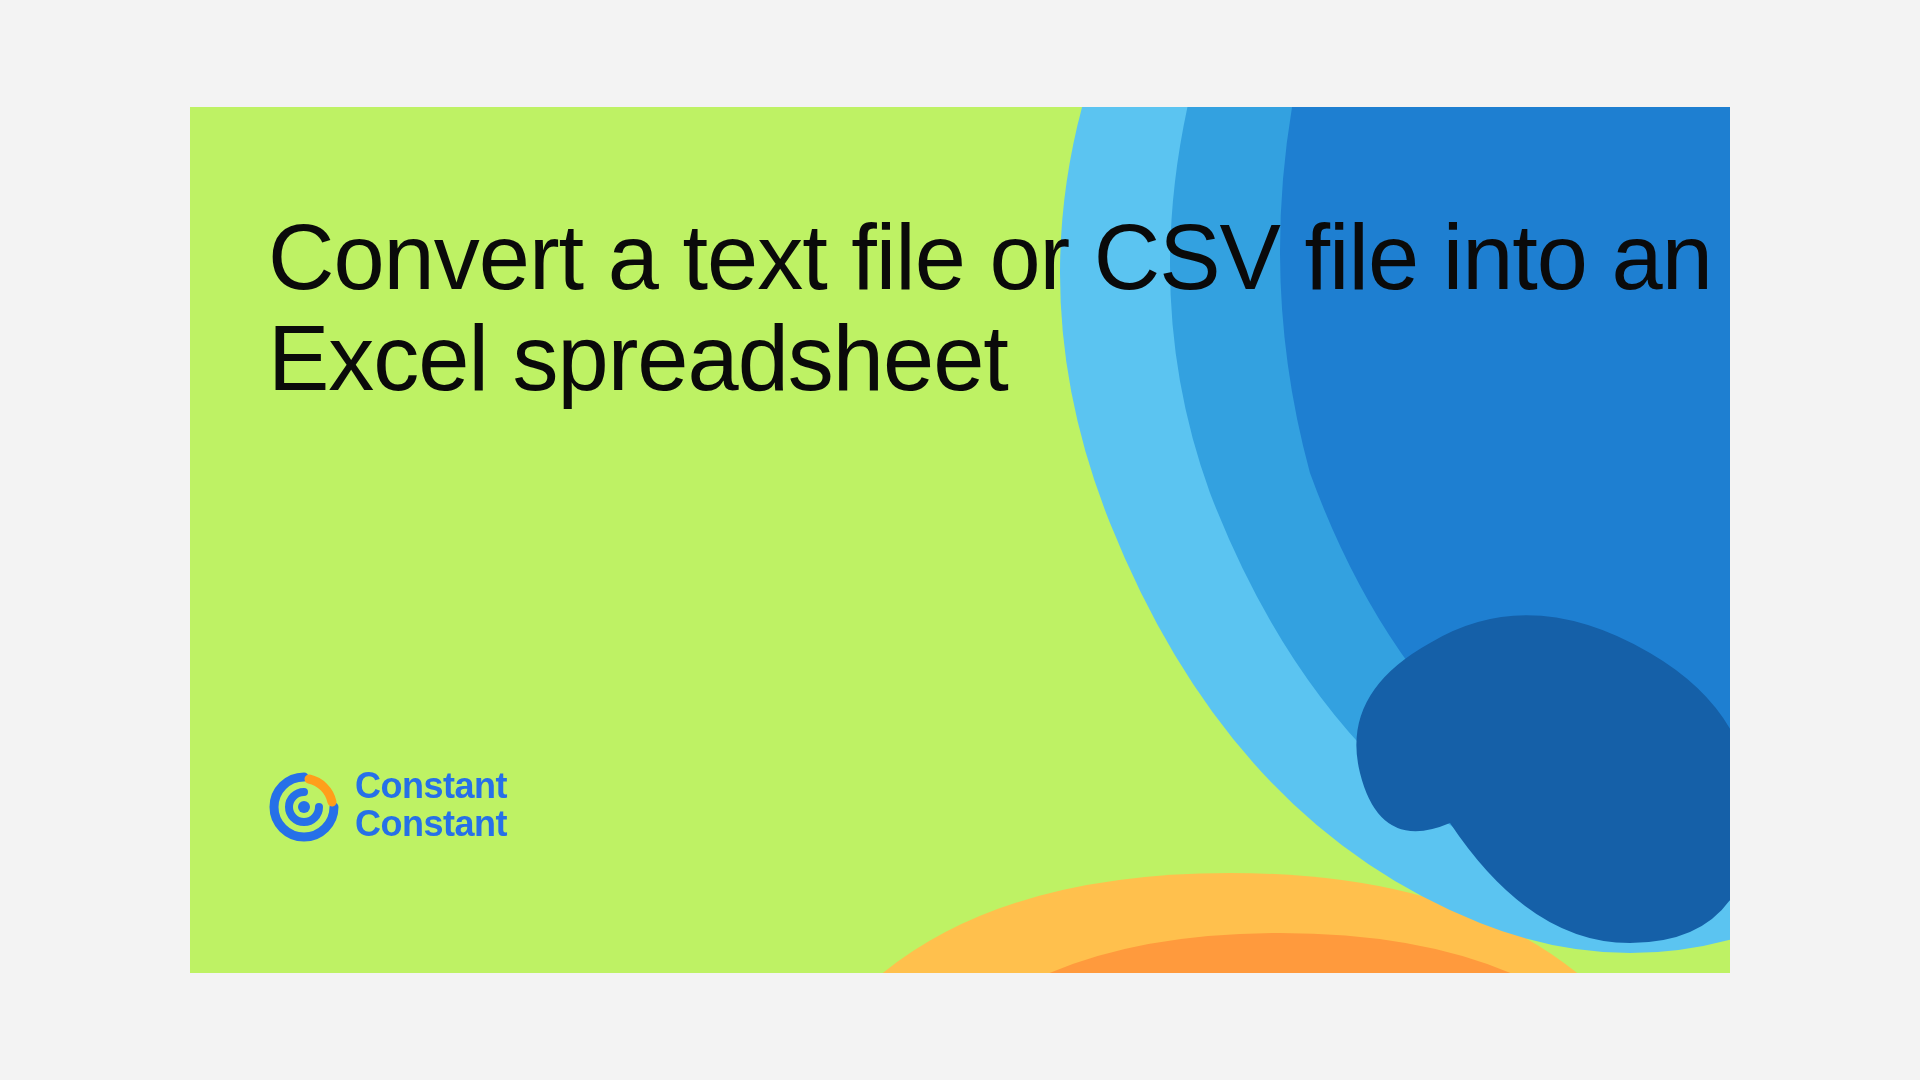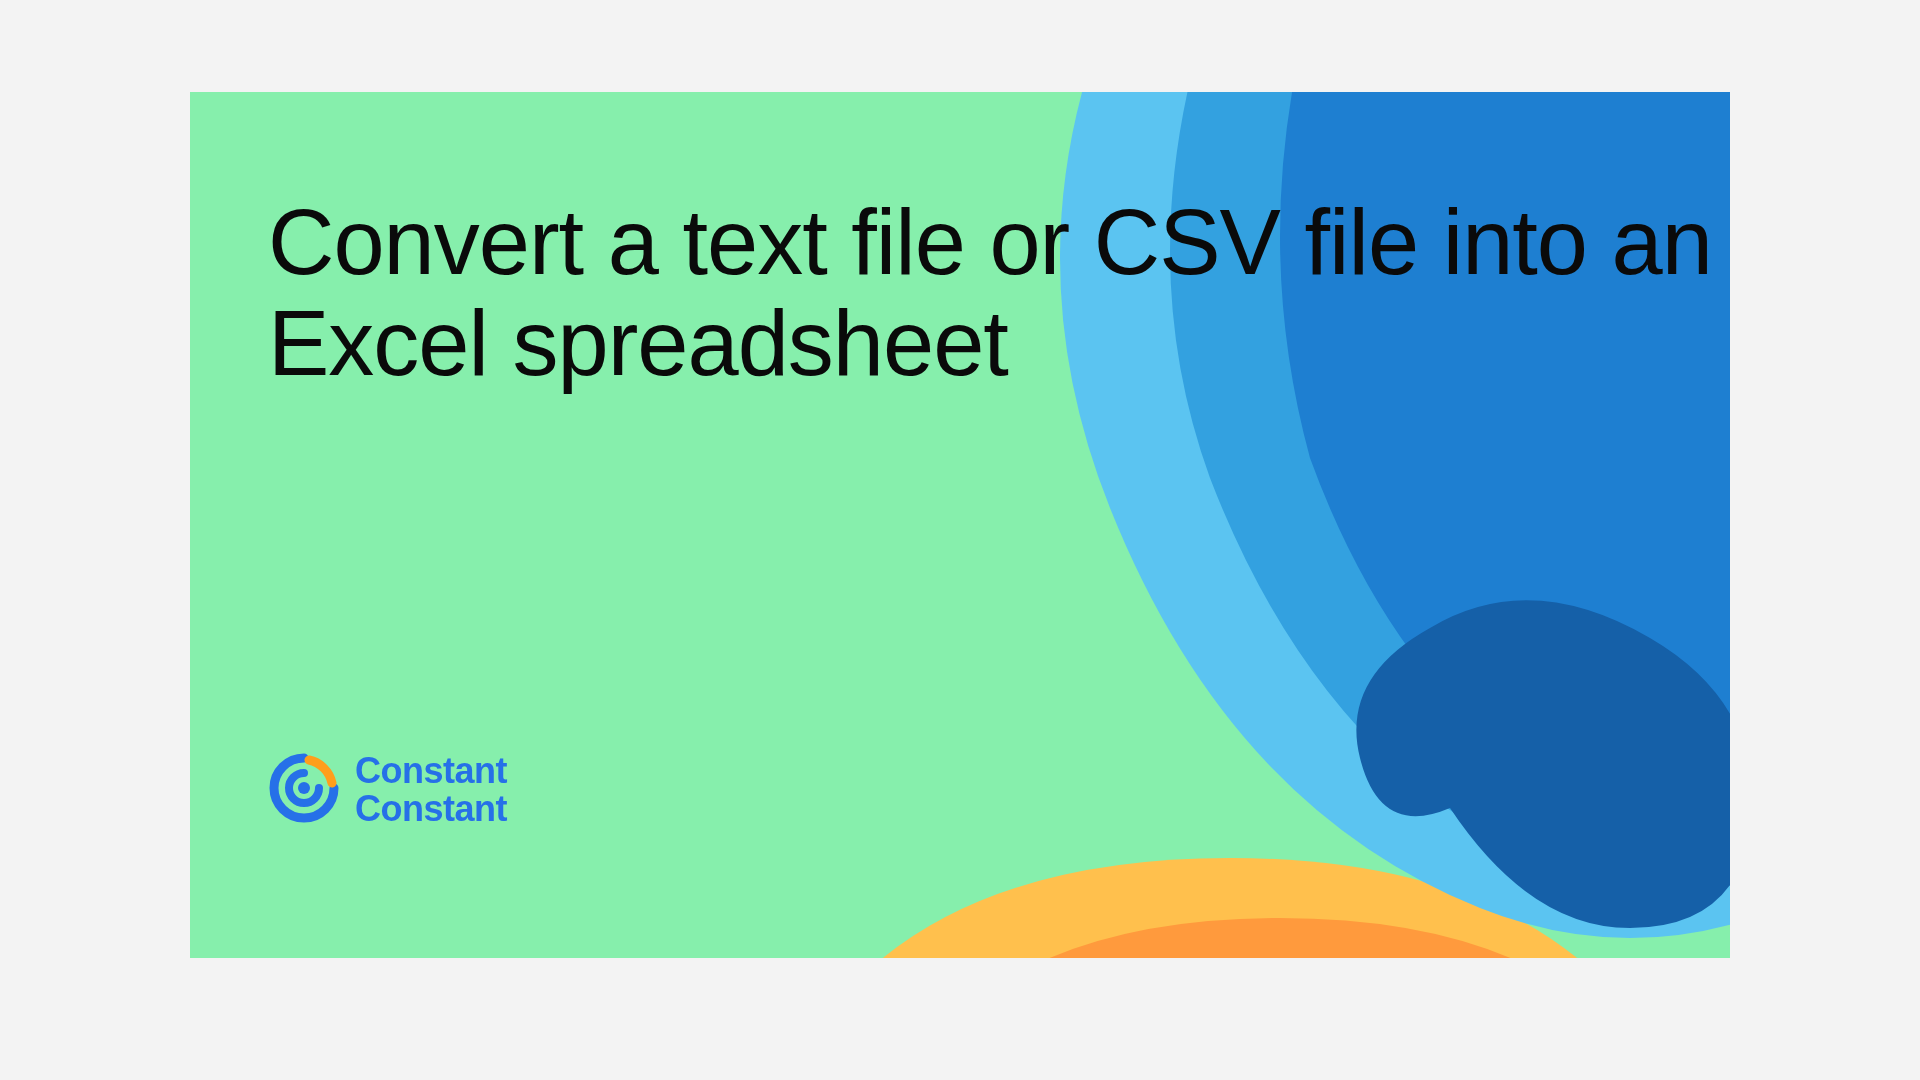--- a/index.html
+++ b/index.html
@@ -14,43 +14,43 @@
       background: #f3f3f3;
       font-family: 'Segoe UI', Arial, sans-serif;
       overflow: hidden;
       position: relative;
     }
     
     .slide {
       width: 1540px;
       height: 866px;
       position: absolute;
-      top: 92px;
+      top: 107px;
       left: 190px;
-      background: #86efac;
+      background: #bef264;
       overflow: hidden;
     }
     
     .title {
       position: absolute;
       top: 100px;
       left: 78px;
       font-size: 92px;
       font-weight: 500;
       color: #0a0a0a;
       line-height: 1.1;
       letter-spacing: -1px;
     }
     
     .logo {
       position: absolute;
       bottom: 130px;
       left: 78px;
       display: flex;
-      align-items: flex-start;
+      align-items: flex-end;
       gap: 15px;
     }
     
     .logo-icon {
       width: 72px;
       height: 72px;
       position: relative;
     }
     
     .logo-text {

